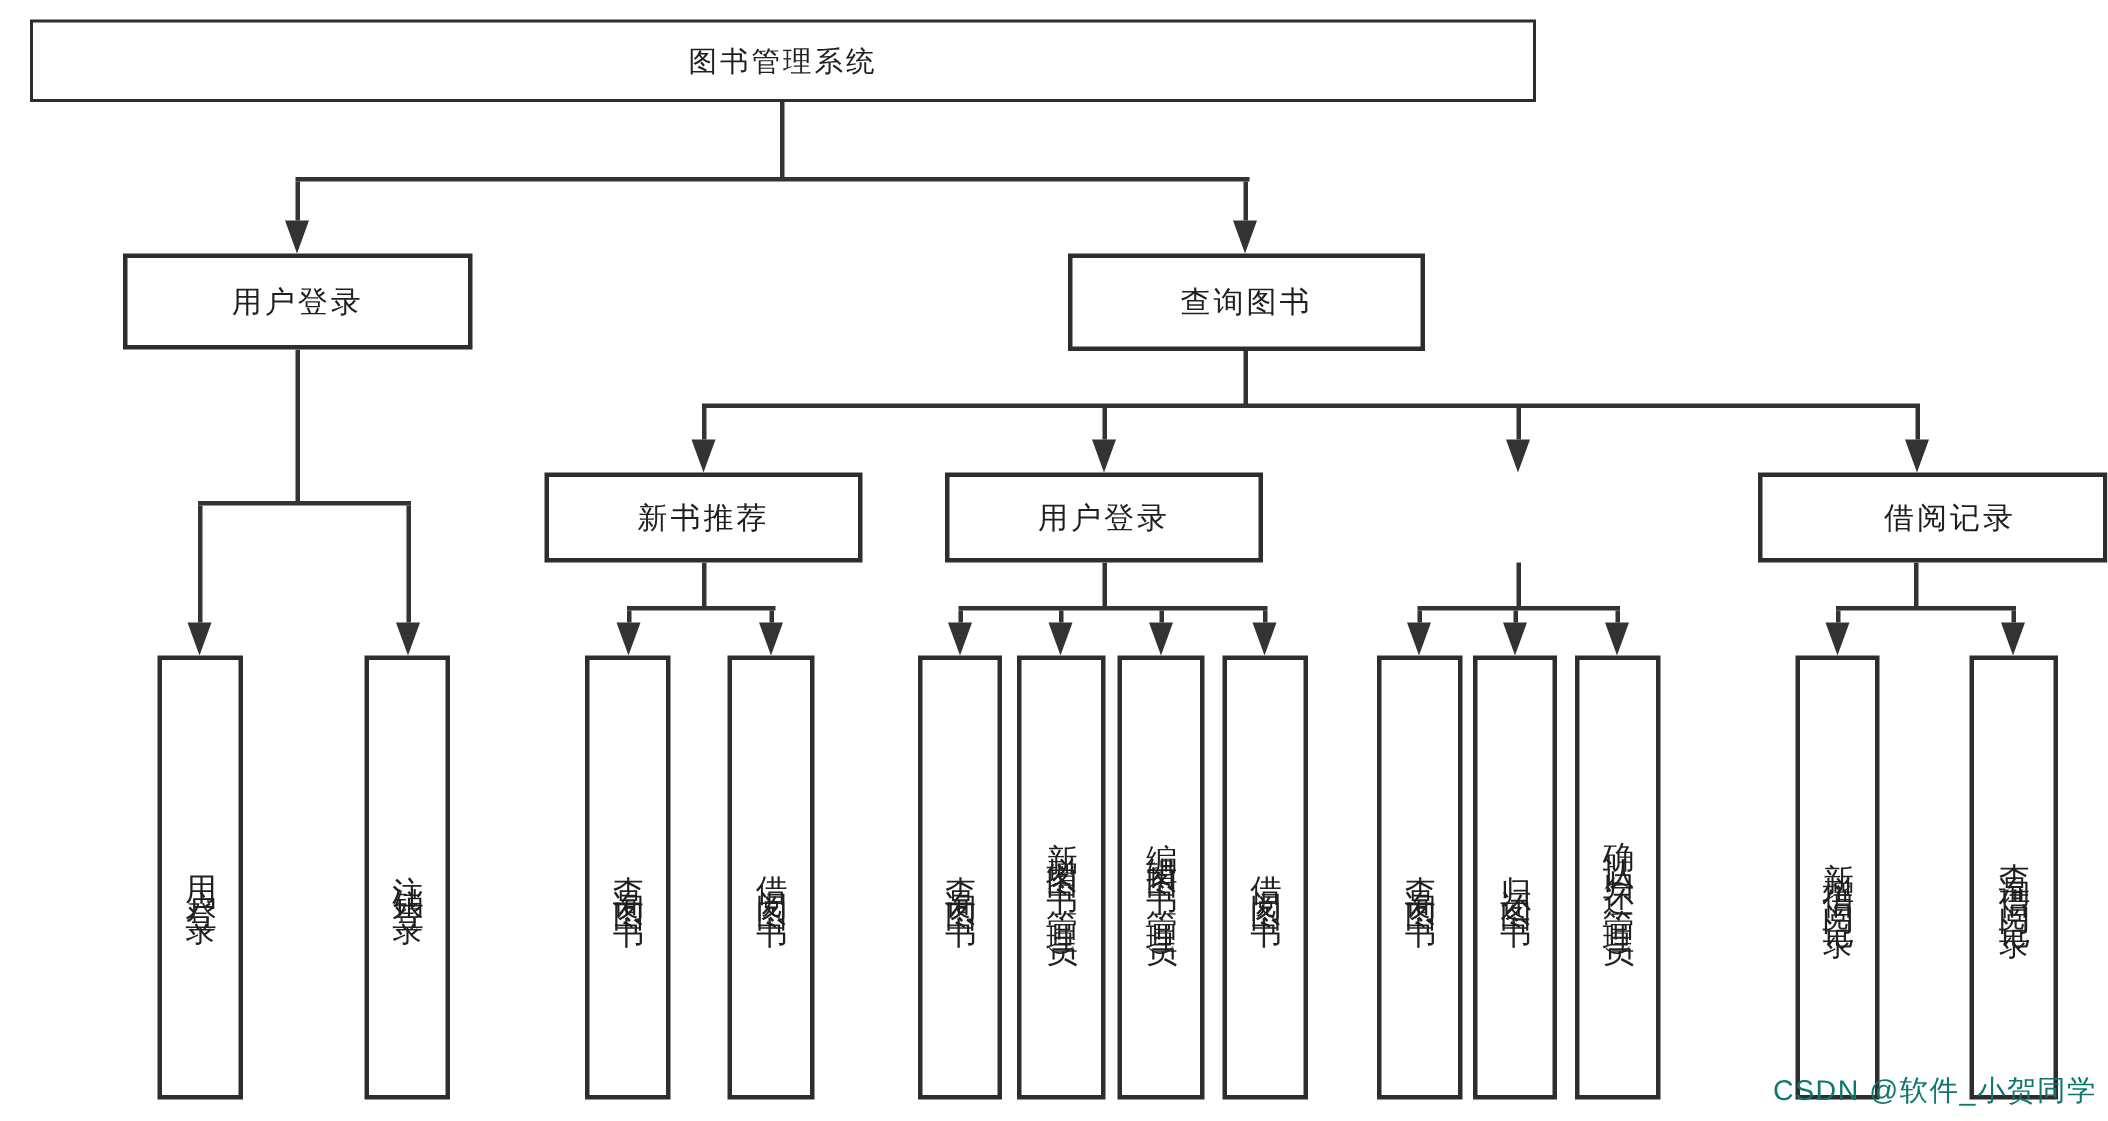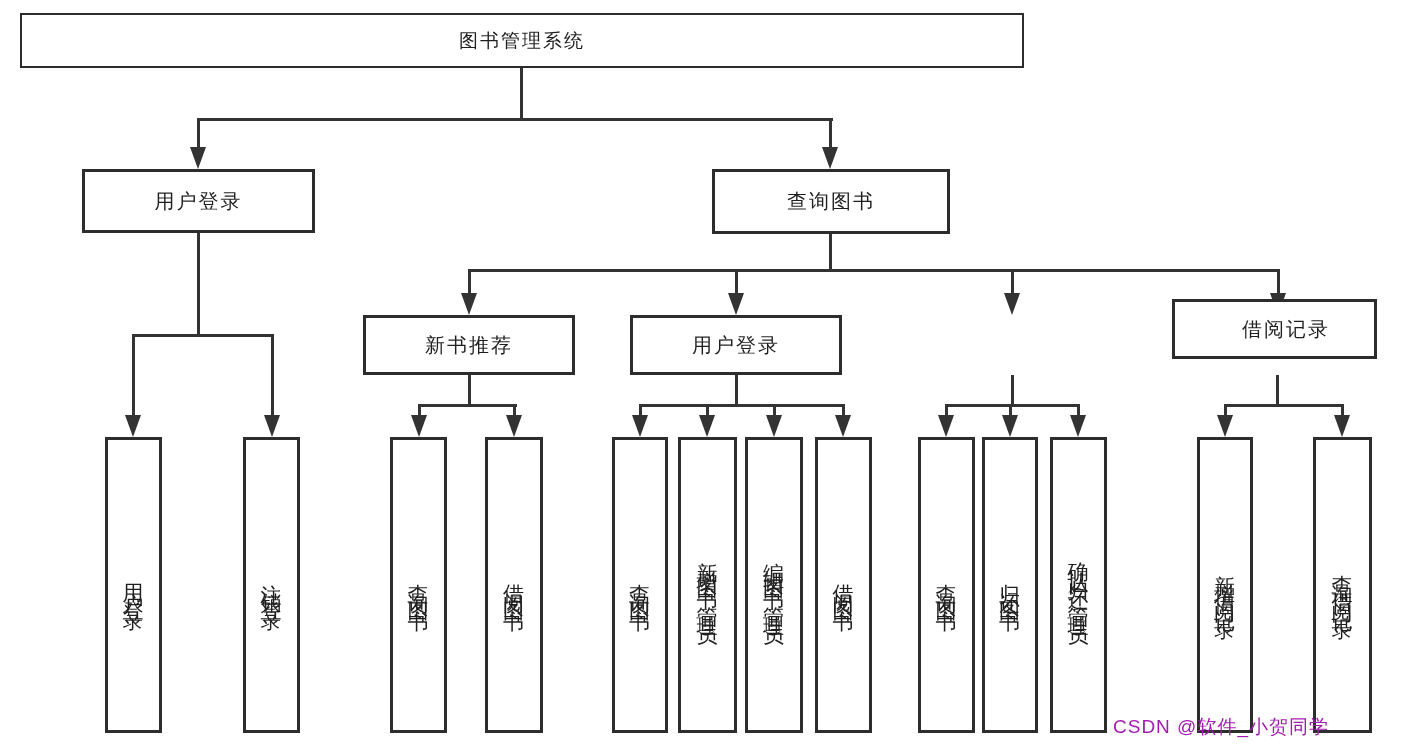--- a/index.html
+++ b/index.html
@@ -38,24 +38,24 @@
   .line{position:absolute;background:#333333;}
   .arrowhead{
     position:absolute;
     width:0;height:0;
     border-left:8px solid transparent;
     border-right:8px solid transparent;
     border-top:22px solid #333333;
   }
   .watermark{
     position:absolute;
-    left:1113px;top:714px;
+    left:1182px;top:714px;
     font-size:19px;
     letter-spacing:1px;
-    color:#a21caf;
+    color:#0f766e;
     white-space:nowrap;
   }
 </style>
 </head>
 <body>
 
 <div id="canvas">
 
   <div id="connectors">
       <div class="line" style="left: 520px; top: 68px; width: 3px; height: 51px; background: rgb(51, 51, 51);"></div>
@@ -122,21 +122,21 @@
   <div class="box" style="left:712px;top:169px;width:238px;height:65px;">
     <span class="hlabel">查询图书</span>
   </div>
 
   <div class="box" style="left:363px;top:315px;width:212px;height:60px;">
     <span class="hlabel">新书推荐</span>
   </div>
   <div class="box" style="left:630px;top:315px;width:212px;height:60px;">
     <span class="hlabel">用户登录</span>
   </div>
-  <div class="box" style="left:1172px;top:299px;width:205px;height:60px;padding-left:23px;">
+  <div class="box" style="left:1172px;top:315px;width:233px;height:60px;padding-left:23px;">
     <span class="hlabel">借阅记录</span>
   </div>
 
   <div class="box leaf" style="left:105px;top:437px;width:57px;height:296px;">
     <span class="vlabel">用户登录</span>
   </div>
   <div class="box leaf" style="left:243px;top:437px;width:57px;height:296px;">
     <span class="vlabel">注销登录</span>
   </div>
 

